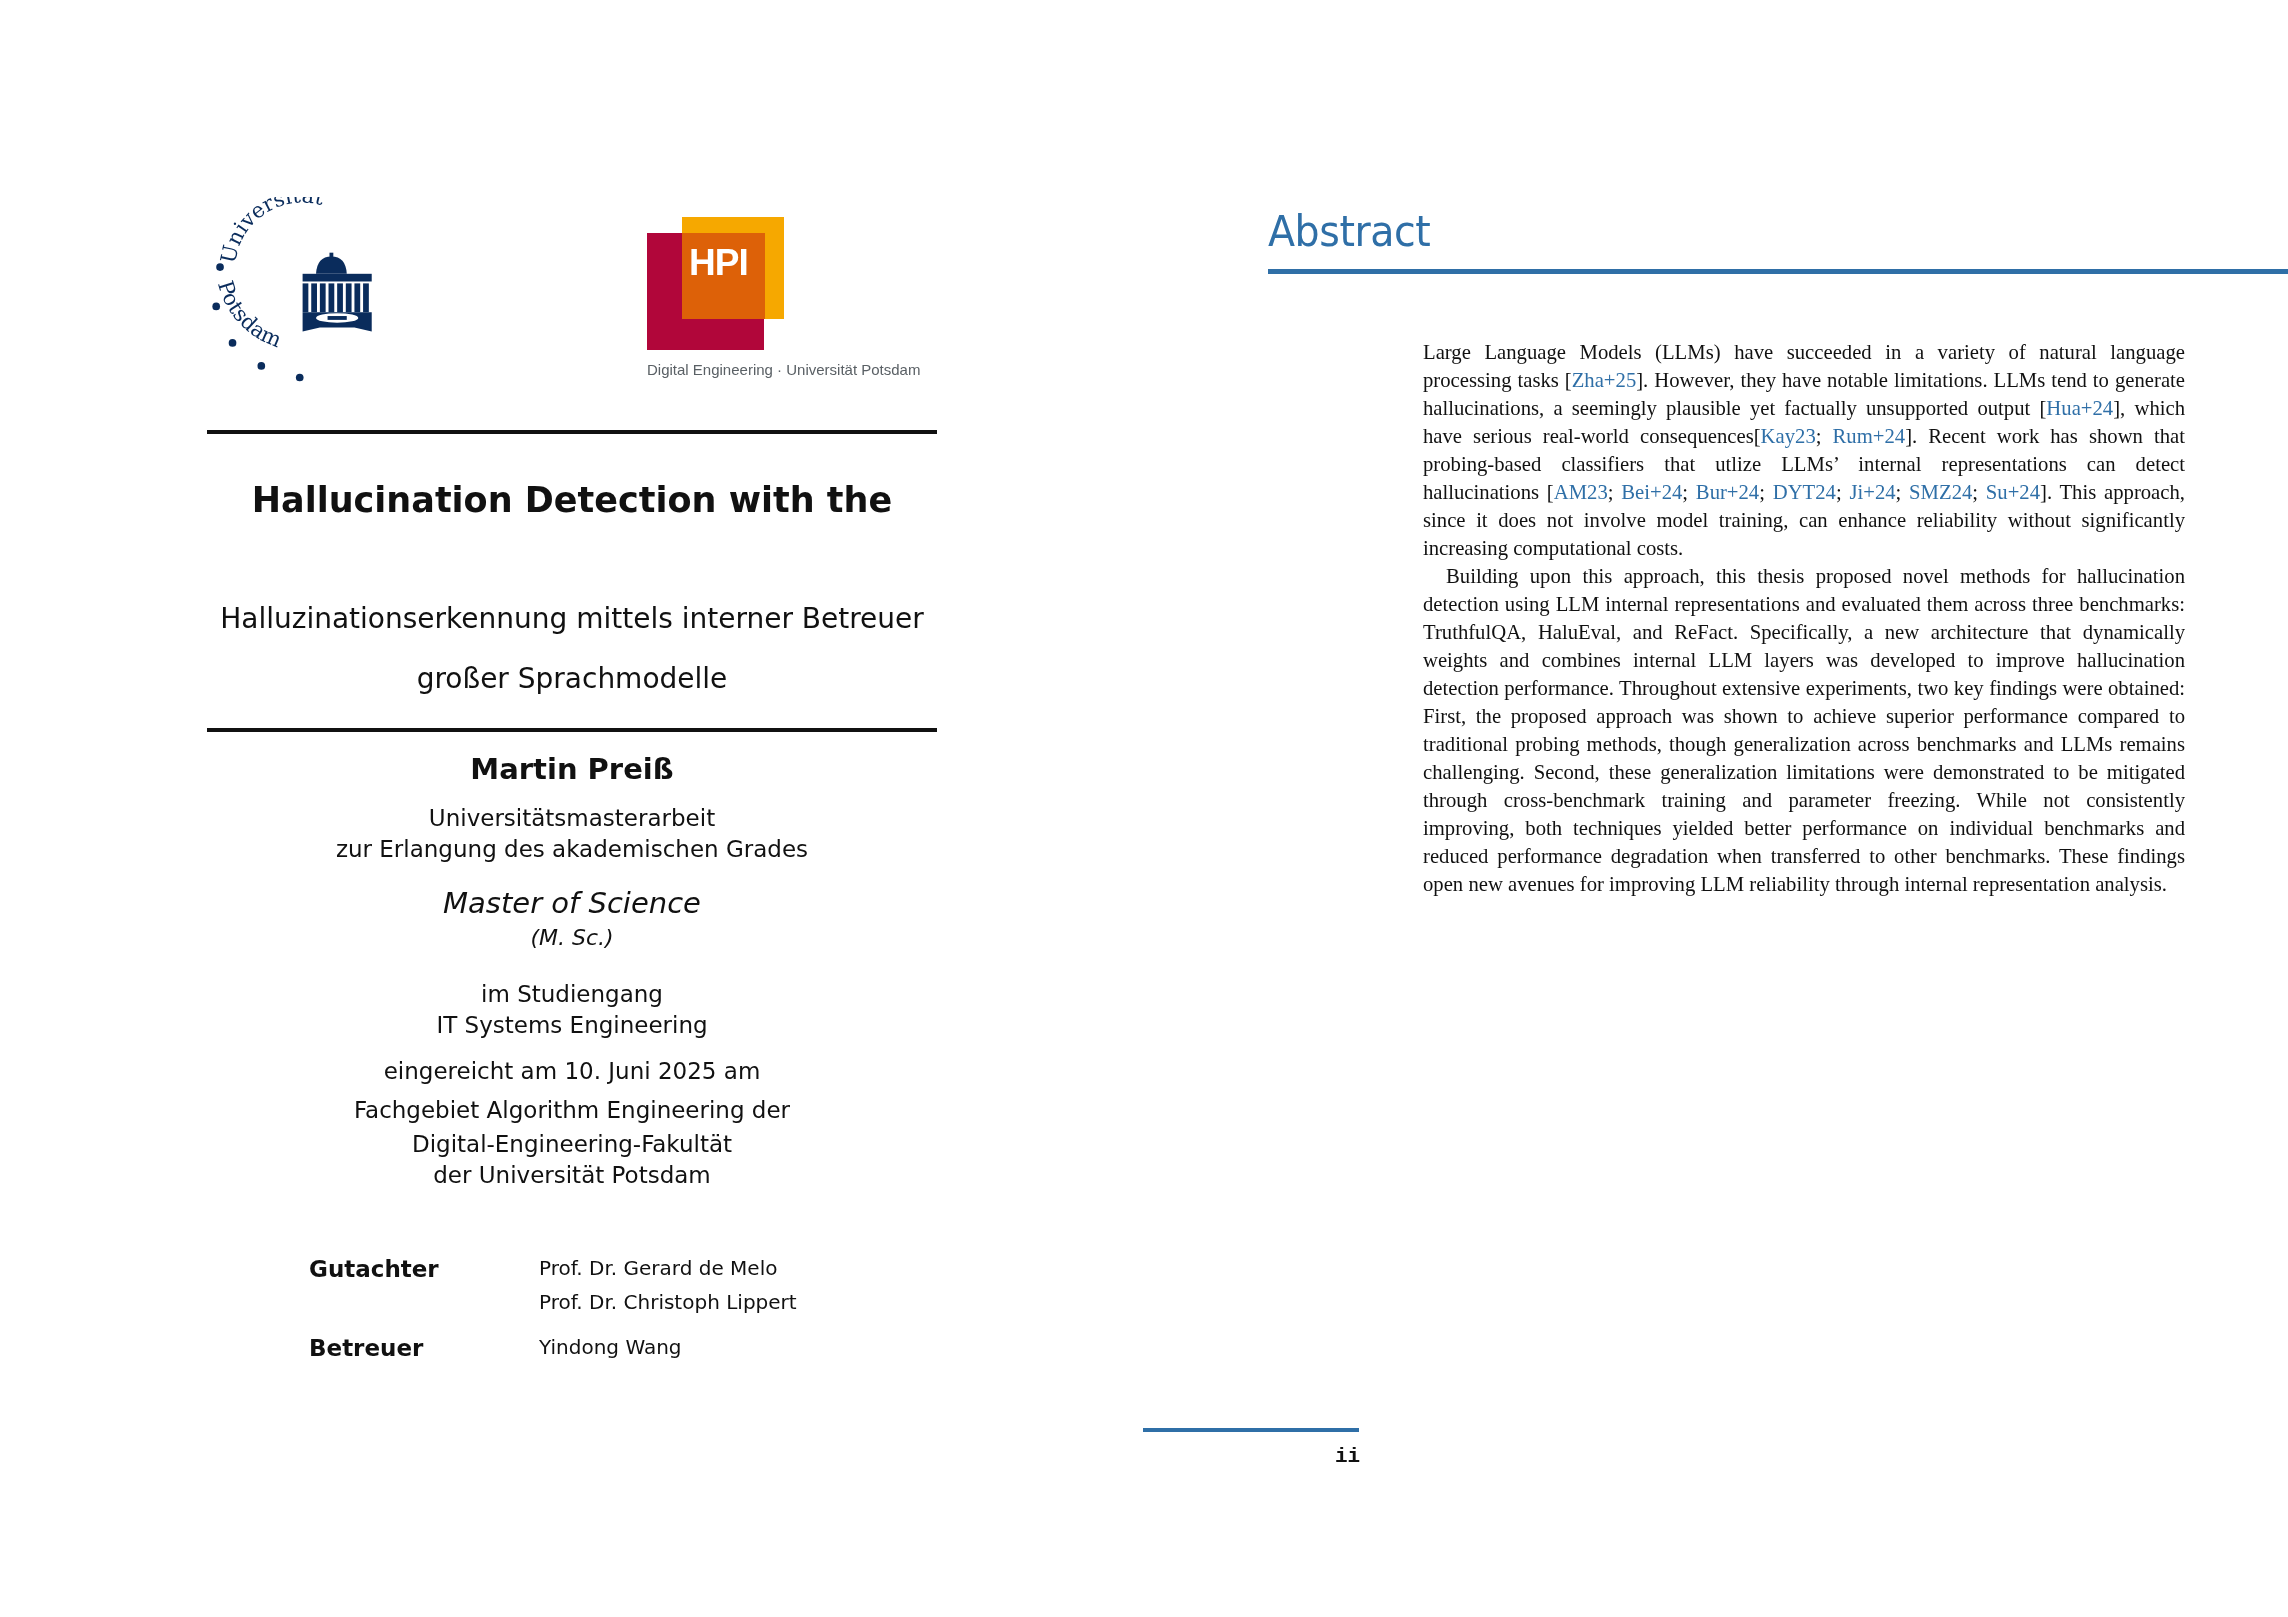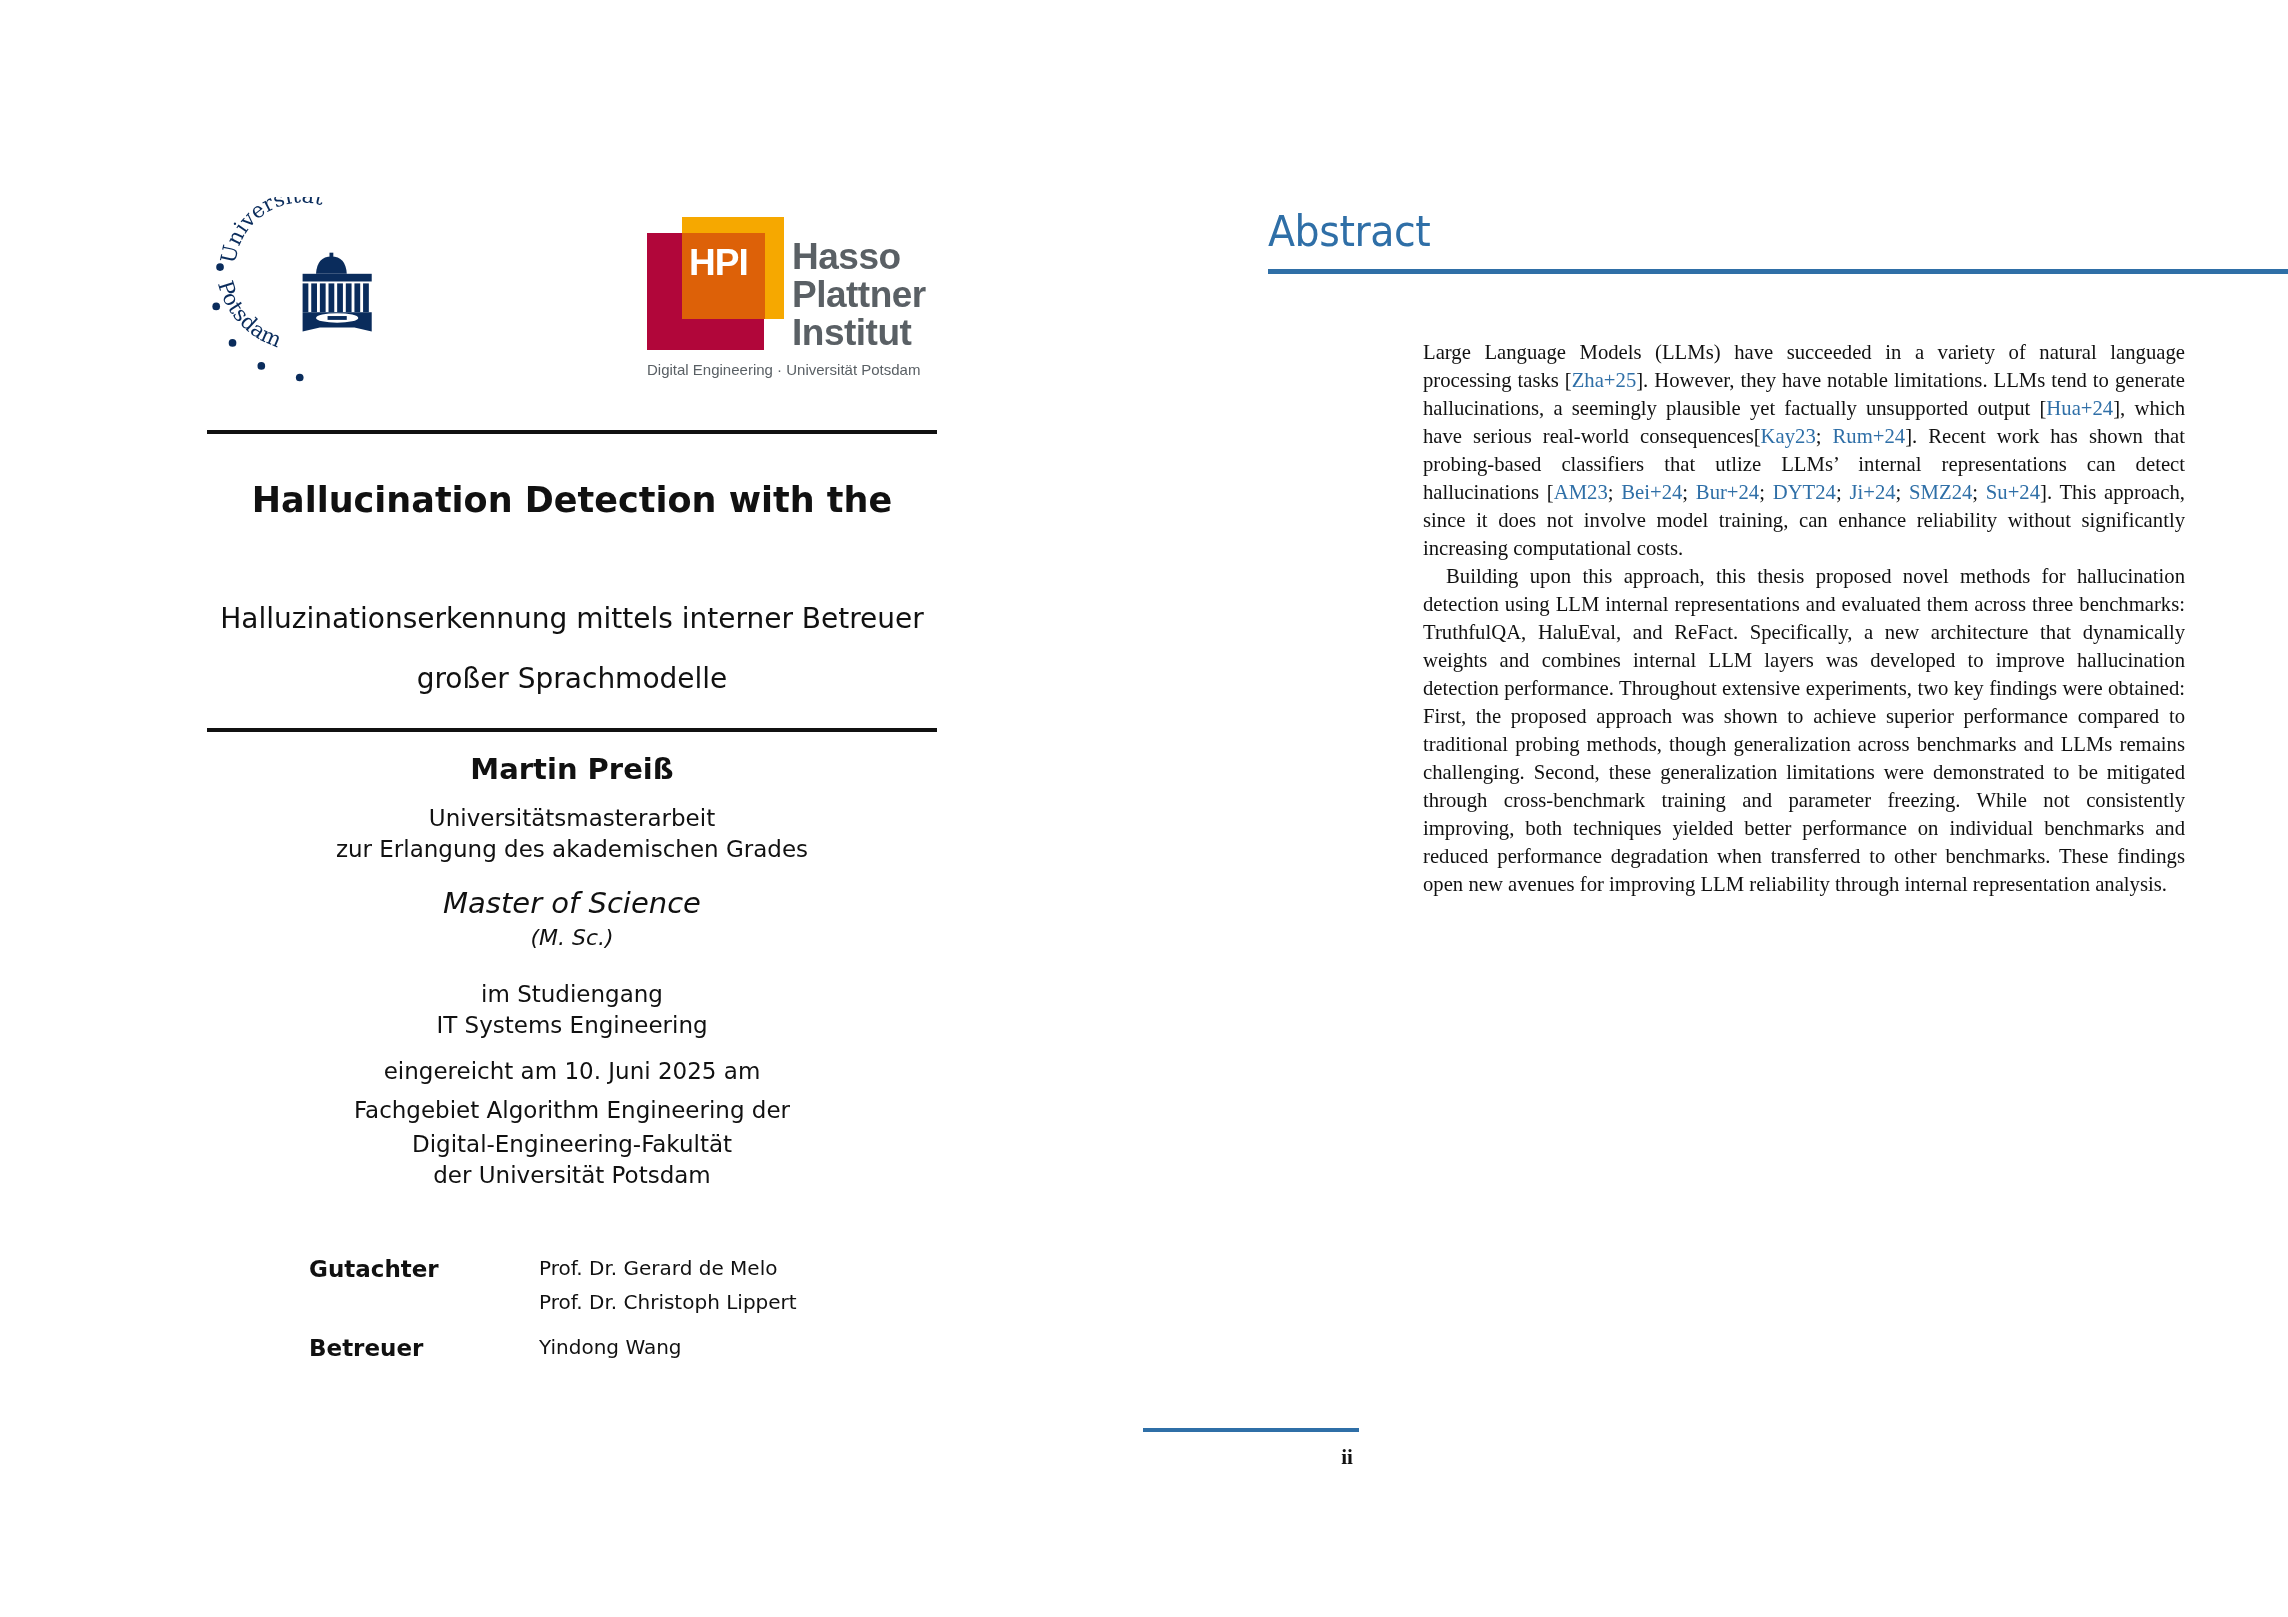--- a/index.html
+++ b/index.html
@@ -32,21 +32,21 @@
 
   
   #abstract-heading { left: 1268px; top: 206px; font-family: "DejaVu Sans", sans-serif; font-size: 43px; color: #2f6fa7; letter-spacing: -0.5px; transform: scaleX(0.92); transform-origin: left; }
   #abstract-rule { left: 1268px; top: 269px; width: 1020px; height: 4.8px; background: #2f6fa7; }
   #abstract-body { left: 1395px; top: 338px; width: 762px; font-family: "Liberation Serif", serif; font-size: 20.7px; line-height: 28px; text-align: justify; hyphens: manual; margin-left: 28px; }
   #abstract-body p { margin: 0; }
   #abstract-body p + p { text-indent: 23px; }
   .cite { color: #2f6fa7; }
 
   #footer-rule { left: 1143px; top: 1428px; width: 216px; height: 3.8px; background: #2f6fa7; }
-  #page-number { left: 1335px; top: 1445px; width: 24px; text-align: center; font-family: Liberation Serif, serif; font-weight: bold; font-size: 21px; }
+  #page-number { left: 1335px; top: 1445px; width: 24px; text-align: center; font-family: Liberation Mono, monospace; font-weight: bold; font-size: 21px; }
 </style>
 </head>
 <body>
 
 <div id="up-logo" class="abs">
   <svg width="192" height="192" viewBox="0 0 200 200">
     <defs>
       <path id="arcTop" d="M 40 70 A 70 70 0 0 1 170 40"></path>
       <path id="arcBot" d="M 22 90 A 90 90 0 0 0 105 160"></path>
     </defs>
@@ -79,25 +79,20 @@
     <ellipse cx="146" cy="126" rx="22" ry="5" fill="#ffffff"></ellipse>
     <rect x="136" y="124" width="20" height="4" fill="#0a2c5c"></rect>
   </svg>
 </div>
 
 <div id="hpi-logo" class="abs">
   <div class="hpi-red"></div>
   <div class="hpi-yellow"></div>
   <div class="hpi-orange"></div>
   <div class="hpi-abbr">HPI</div>
-  <div class="hpi-name">
-    <div>Hasso</div>
-    <div>Plattner</div>
-    <div>Institut</div>
-  </div>
   <div class="hpi-sub">Digital Engineering · Universität Potsdam</div>
 </div>
 
 <div class="rule" style="left:207px; top:430px; width:730px;"></div>
 
 <div class="center-col" style="top:470px;">
   <div class="title">Hallucination Detection with the</div>
 </div>
 
 <div class="center-col" style="top:589px;">

